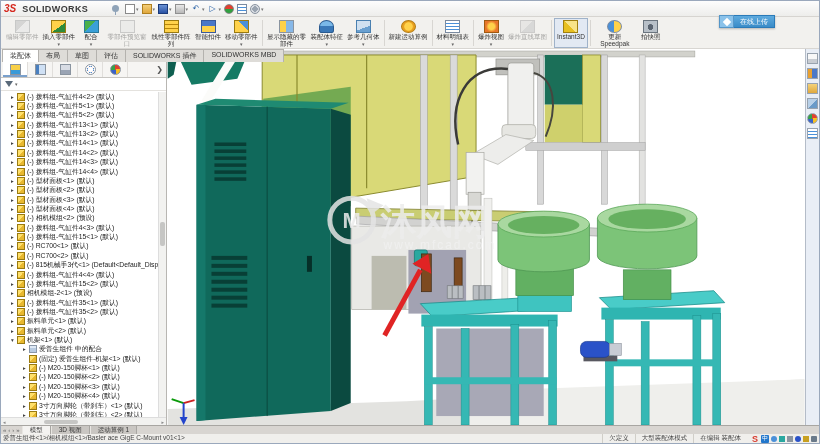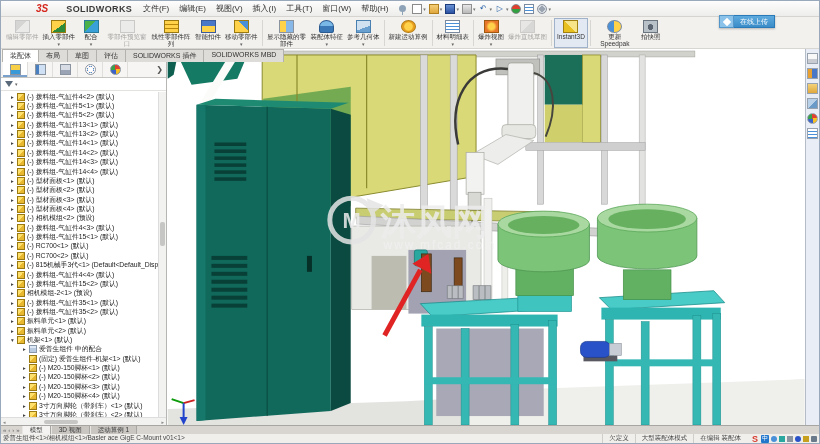--- a/index.html
+++ b/index.html
@@ -1,21 +1,21 @@
 <!DOCTYPE html>
 <html><head>
 <meta charset="utf-8">
 <style>
   *{box-sizing:border-box;margin:0;padding:0;font-family:"Liberation Sans","DejaVu Sans",sans-serif;}
   html,body{width:820px;height:444px;overflow:hidden;background:#fff;}
   .app{position:relative;width:820px;height:444px;background:#f2f1ee;border:1px solid #9aa8bc;overflow:hidden;}
 
   
   .titlebar{position:absolute;top:0;left:0;right:0;height:16px;background:linear-gradient(#fdfdfd,#ededeb);border-bottom:1px solid #d6d4d0;display:flex;align-items:center;font-size:8px;color:#333;padding:0 3px;z-index:40;}
-  .logo{display:flex;align-items:baseline;gap:18px;width:102px;flex:none;margin-left:32px;}
+  .logo{display:flex;align-items:baseline;gap:6px;width:102px;flex:none;}
   .logo .mark{color:#d5281e;font-weight:bold;font-style:italic;font-size:10px;}
   .logo .word{color:#3a3a3a;font-weight:bold;font-size:9px;letter-spacing:.4px;}
   .menus{display:flex;flex:none;}
   .menus span{padding:1px 5px;cursor:default;}
   .pin{width:7px;height:7px;border-radius:50%;background:#8fa3b8;margin:0 6px;position:relative;flex:none;}
   .pin::after{content:"";position:absolute;left:3px;top:6px;width:1px;height:4px;background:#8fa3b8;}
   .qa{display:flex;align-items:center;gap:3px;flex:none;}
   .qa-item{display:flex;align-items:center;gap:1px;}
   .qg{display:inline-block;width:10px;height:10px;font-size:8px;line-height:10px;text-align:center;color:#2a62a8;}
   .q-new .qg{background:#fff;border:1px solid #8a8a8a;}
@@ -136,30 +136,20 @@
 </head>
 <body>
 
 <div class="app">
 
   <div class="titlebar">
     <div class="logo">
       <span class="mark">3S</span>
       <span class="word">SOLIDWORKS</span>
     </div>
-    <div class="menus">
-
-    <span>文件(F)</span>
-        <span>编辑(E)</span>
-        <span>视图(V)</span>
-        <span>插入(I)</span>
-        <span>工具(T)</span>
-        <span>窗口(W)</span>
-        <span>帮助(H)</span>
-      </div>
     <div class="pin"></div>
     <div class="qa">
 
         <span class="qa-item q-new dd">
           <span class="qg"></span>
         </span>
 
         <span class="qa-item q-open dd">
           <span class="qg"></span>
         </span>

